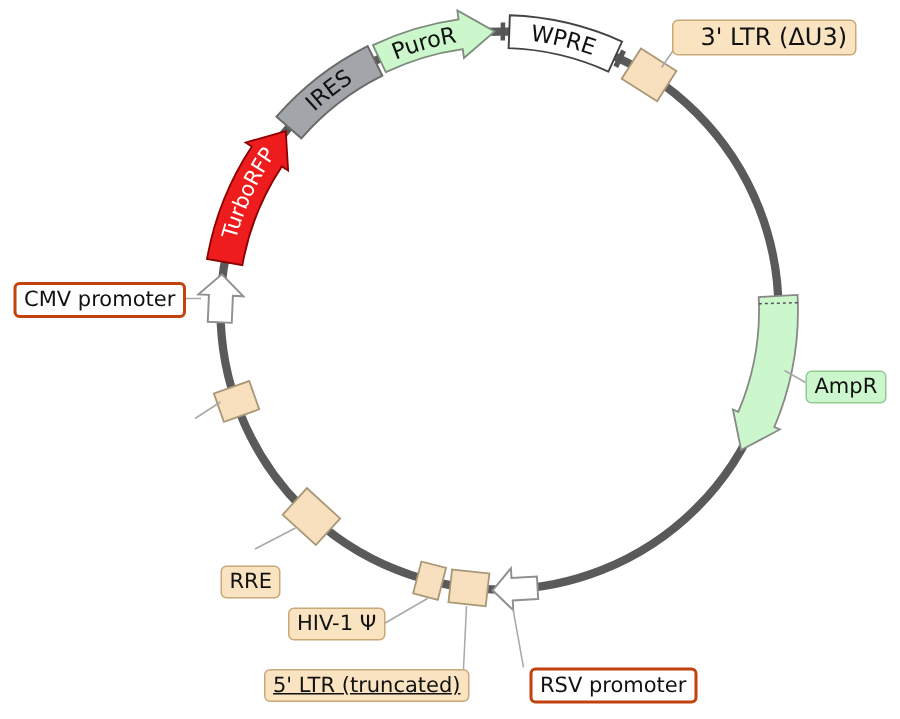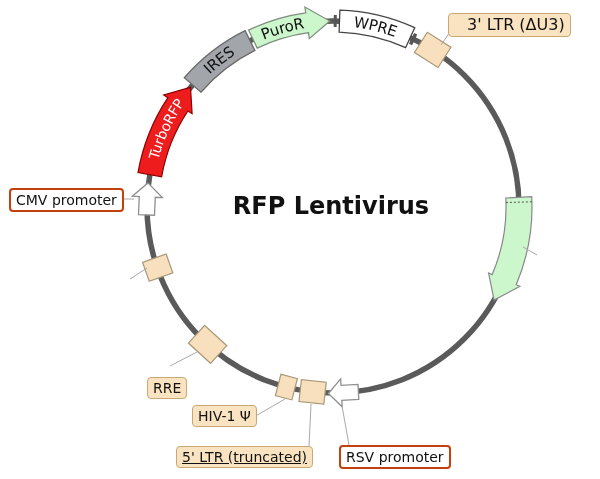--- a/index.html
+++ b/index.html
@@ -110,22 +110,22 @@
       <path d="M130,279 L147,268"></path>
       <path d="M170,366 L197,352"></path>
       <path d="M247,421 L285,399"></path>
       <path d="M309,446 L311,404"></path>
       <path d="M349,445 L342,406"></path>
       <path d="M537,255 L523,247"></path>
       <path d="M452,29 L441,45"></path>
     </g>
   </svg>
 
-  <div class="map-title">RFP Lentivirus</div>
 
   <div class="map-label label-white" style="left:9px;top:188px;">CMV promoter</div>
   <div class="map-label label-tan" style="left:147px;top:365px;margin-top:12px;">RRE</div>
   <div class="map-label label-tan" style="left:192px;top:405px;text-align:right;">HIV-1 Ψ</div>
   <div class="map-label label-tan" style="left:176px;top:446px;text-decoration:underline;">5' LTR (truncated)</div>
-  <div class="map-label label-white" style="left:339px;top:445px;">RSV promoter</div>
+  <div class="map-label label-white" style="left:353px;top:445px;">RSV promoter</div>
+  <div class="map-label label-green" style="left:537px;top:247px;">AmpR</div>
   <div class="map-label label-tan label-big" style="left:448px;top:13px;padding-left:18px;">3' LTR (ΔU3)</div>
 
 </div>
 
 </body></html>

